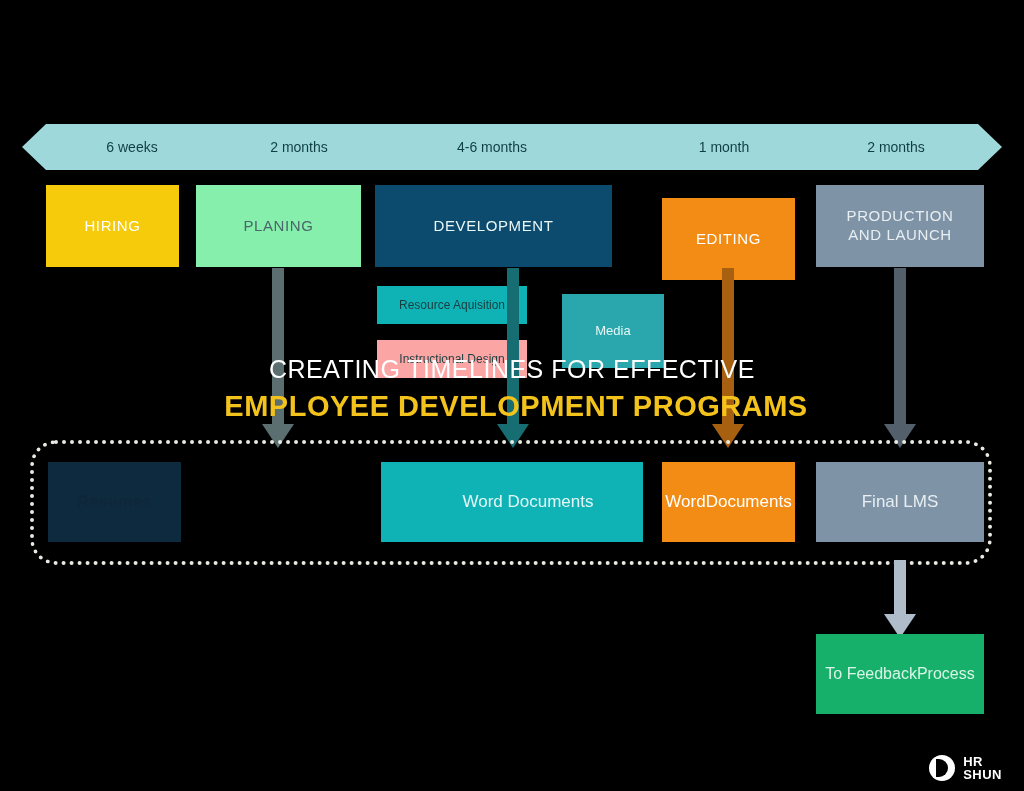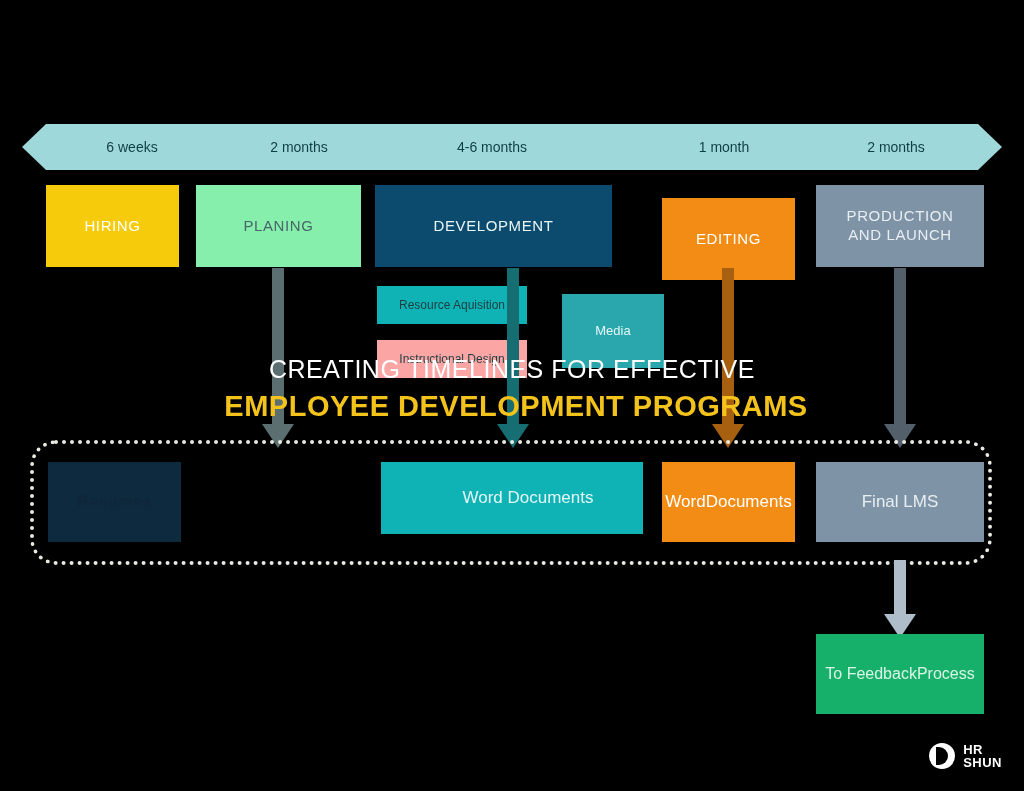--- a/index.html
+++ b/index.html
@@ -112,21 +112,21 @@
     letter-spacing: 0.5px;
     line-height: 40px;
     font-family: "Liberation Sans", sans-serif;
     margin-left: 8px;
   }
 
   
   .logo {
     position: absolute;
     right: 22px;
-    bottom: 22px;
+    bottom: 10px;
     display: flex;
     align-items: center;
     gap: 8px;
   }
   .logo-mark {
     width: 26px;
     height: 26px;
     border-radius: 50%;
     background: #ffffff;
     position: relative;
@@ -219,21 +219,21 @@
     <polygon points="0,156 32,156 16,180" fill="#53606b"></polygon>
   </svg>
 
   <div class="dashed-wrap"></div>
 
   <div class="box" style="left:48px; top:462px; width:133px; height:80px; background:#0d2a3e; color:#10263a; font-size:16px; font-weight:bold; letter-spacing:0.5px;">
     <span>Resumes</span>
   </div>
 
 
-  <div class="box" style="left:381px; top:462px; width:262px; height:72px; background:#0fb3b6; color:#e3f6f6; font-size:17px;padding-left:36px;">
+  <div class="box" style="left:381px; top:462px; width:262px; height:80px; background:#0fb3b6; color:#e3f6f6; font-size:17px;padding-left:36px;">
     <span>Word Documents</span>
   </div>
 
   <div class="box" style="left:662px; top:462px; width:133px; height:80px; background:#f28c14; color:#ffffff; font-size:17px; flex-direction:row;">
     <span>Word</span>
     <span>Documents</span>
   </div>
 
   <div class="box" style="left:816px; top:462px; width:168px; height:80px; background:#7e93a6; color:#e8eef2; font-size:17px;text-align:right;">
     <span>Final LMS</span>

